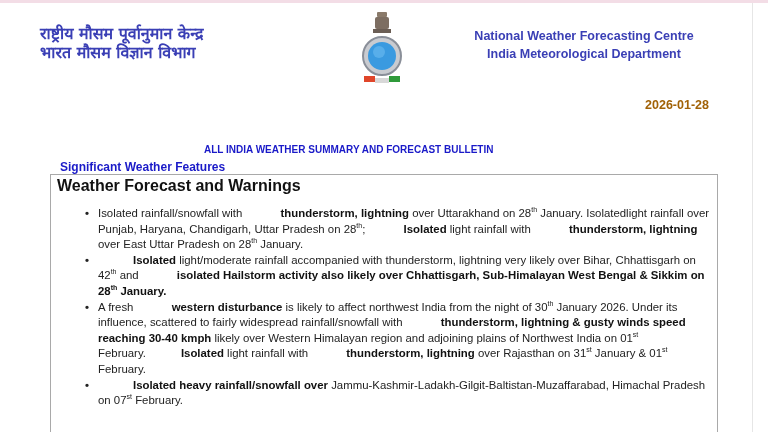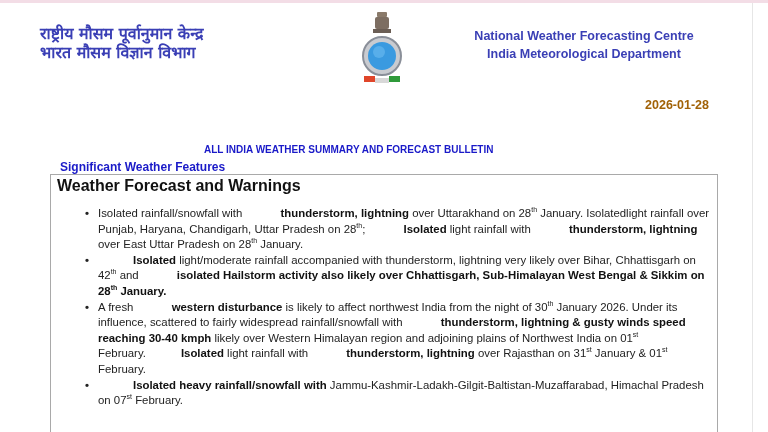--- a/index.html
+++ b/index.html
@@ -101,15 +101,15 @@
 
 <div class="bulletin-title">ALL INDIA WEATHER SUMMARY AND FORECAST BULLETIN</div>
 <div class="section-heading">Significant Weather Features</div>
 
 <div class="forecast-box">
   <div class="box-title">Weather Forecast and Warnings</div>
   <ul class="forecast-list">
     <li><span>Isolated rainfall/snowfall with </span><b>thunderstorm, lightning</b><span> over Uttarakhand on 28</span><sup>th</sup><span> January. Isolatedlight rainfall over Punjab, Haryana, Chandigarh, Uttar Pradesh on 28</span><sup>th</sup><span>; </span><b>Isolated</b><span> light rainfall with </span><b>thunderstorm, lightning</b><span> over East Uttar Pradesh on 28</span><sup>th</sup><span> January.</span></li>
     <li><b>Isolated</b><span> light/moderate rainfall accompanied with thunderstorm, lightning very likely over Bihar, Chhattisgarh on 42</span><sup>th</sup><span> and </span><b><span>isolated Hailstorm activity also likely over Chhattisgarh, Sub-Himalayan West Bengal &amp; Sikkim on 28</span><sup>th</sup><span> January.</span></b></li>
     <li><span>A fresh </span><b>western disturbance</b><span> is likely to affect northwest India from the night of 30</span><sup>th</sup><span> January 2026. Under its influence, scattered to fairly widespread rainfall/snowfall with </span><b>thunderstorm, lightning &amp; gusty winds speed reaching 30-40 kmph</b><span> likely over Western Himalayan region and adjoining plains of Northwest India on 01</span><sup>st</sup><span> February.</span><b>Isolated</b><span> light rainfall with </span><b>thunderstorm, lightning</b><span> over Rajasthan on 31</span><sup>st</sup><span> January &amp; 01</span><sup>st</sup><span> February.</span></li>
-    <li><b>Isolated heavy rainfall/snowfall with</b><span> Jammu-Kashmir-Ladakh-Gilgit-Baltistan-Muzaffarabad, Himachal Pradesh on 07</span><sup>st</sup><span> February.</span></li>
+    <li><b>Isolated heavy rainfall/snowfall over</b><span> Jammu-Kashmir-Ladakh-Gilgit-Baltistan-Muzaffarabad, Himachal Pradesh on 07</span><sup>st</sup><span> February.</span></li>
   </ul>
 </div>
 
 </body></html>

